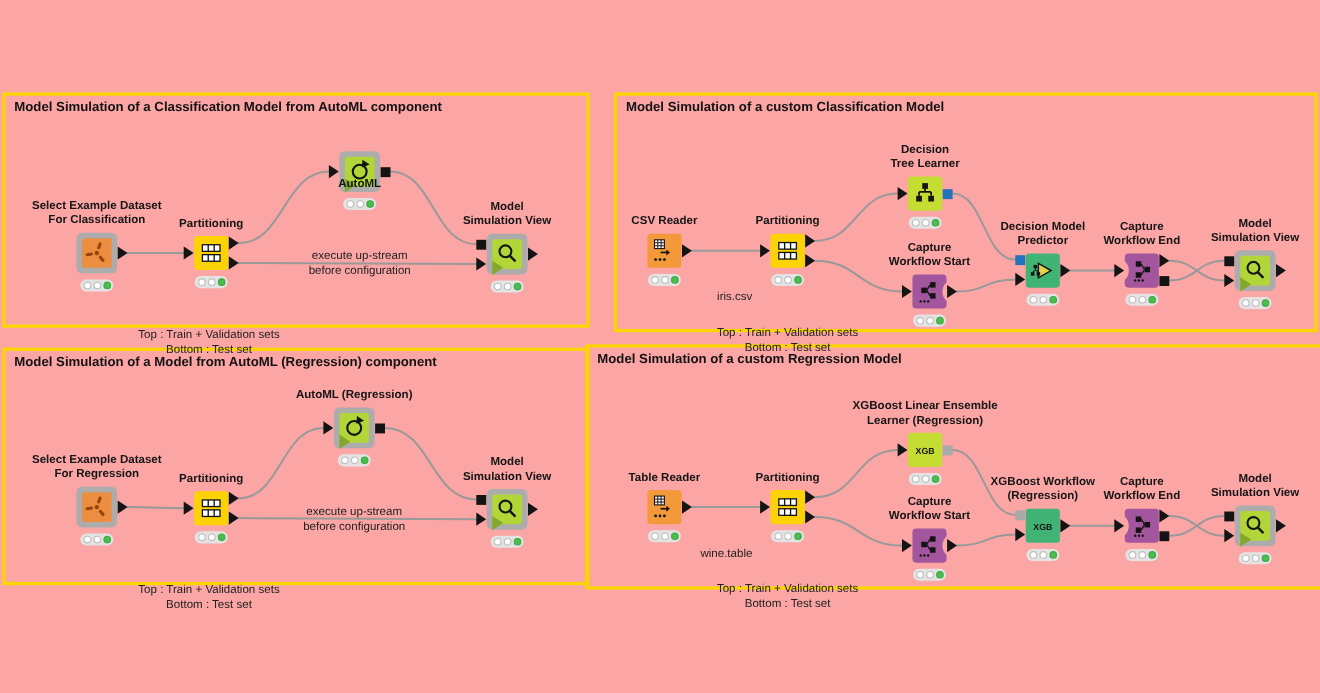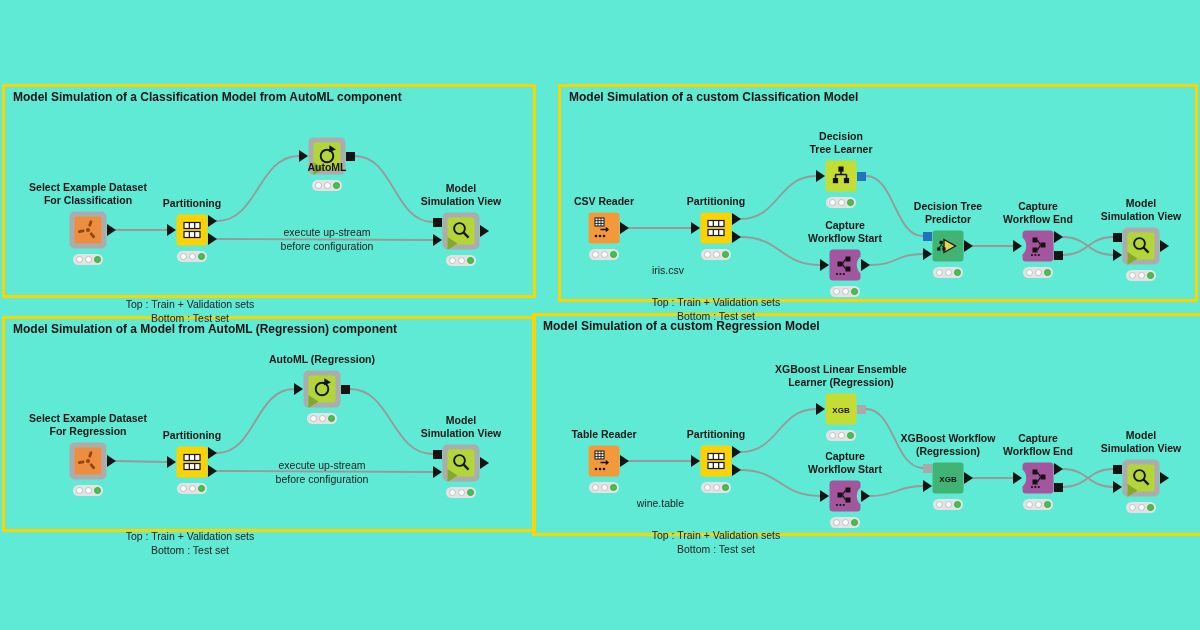--- a/index.html
+++ b/index.html
@@ -1,17 +1,17 @@
 <!DOCTYPE html>
 <html><head>
 <meta charset="utf-8">
 <style>
   html,body{margin:0;padding:0;background:#ffffff;}
   body{width:1200px;height:630px;overflow:hidden;font-family:"Liberation Sans",sans-serif;}
-  #canvas{position:relative;width:1200px;height:630px;background:#5eead4;}
+  #canvas{position:relative;width:1200px;height:630px;background:#fca5a5;}
   #wires{position:absolute;left:0;top:0;z-index:1;}
   .panel{position:absolute;box-sizing:border-box;border:3px solid #FBD500;background:transparent;z-index:0;}
   .panel-title{position:absolute;top:3px;left:8px;margin:0;font-size:12px;font-weight:bold;color:#121212;white-space:nowrap;}
   .node{position:absolute;z-index:2;}
   .node svg{display:block;overflow:visible;}
   .port{position:absolute;z-index:3;}
   .node-label{position:absolute;z-index:2;font-weight:bold;font-size:10.5px;line-height:13px;text-align:center;color:#151515;width:170px;}
   .node-sub{position:absolute;z-index:2;font-size:10.5px;line-height:13px;text-align:right;color:#222222;width:160px;}
   .note{position:absolute;z-index:2;font-size:10.5px;line-height:14px;text-align:center;color:#222222;width:220px;margin-top:32px;}
   .traffic{position:absolute;z-index:2;width:30px;height:11px;border-radius:6px;background:#E3E3E3;display:flex;align-items:center;justify-content:center;gap:2px;}
@@ -251,21 +251,21 @@
         <path d="M9.2 14 v1.6 M6.8 17.4 l2.4 -1.8 M12 17.4 l-2.4 -1.8" stroke="#141414" stroke-width="1" fill="none"></path>
         <rect x="7.6" y="10.8" width="3.2" height="3.2" fill="#141414"></rect>
         <rect x="5.2" y="17.4" width="3.2" height="3.2" fill="#141414"></rect>
         <rect x="10.4" y="17.4" width="3.2" height="3.2" fill="#141414"></rect>
       </svg>
       <div class="port" style="width: 9px; height: 9px; background: rgb(33, 115, 188); top: 1.5px; left: -9px;"></div>
       <div class="port" style="width: 0px; height: 0px; border-top: 6px solid transparent; border-bottom: 6px solid transparent; border-left: 9px solid rgb(20, 20, 20); top: 18px; left: -9px;"></div>
       <div class="port" style="width: 0px; height: 0px; border-top: 6px solid transparent; border-bottom: 6px solid transparent; border-left: 9px solid rgb(20, 20, 20); top: 10px; left: 32px;"></div>
     </div>
     <div class="node-label" style="left: 863px; top: 200px;">
-      <div>Decision Tree</div>
+      <div>Decision Model</div>
       <div>Predictor</div>
     </div>
     <div class="traffic" style="left: 933px; top: 267px; background: rgb(227, 227, 227);">
       <span class="dot w"></span>
       <span class="dot w"></span>
       <span class="dot g"></span>
     </div>
     <div class="node" style="left: 1022px; top: 230px; width: 32px; height: 32px;">
       <svg width="32" height="32" viewBox="0 0 32 32">
         <path d="M4 0.5 H28 Q31.5 0.5 31.5 4 V28 Q31.5 31.5 28 31.5 H4 Q0.5 31.5 0.5 28 V24.5 C5.5 20.5 5.5 11.5 0.5 7.5 V4 Q0.5 0.5 4 0.5 Z" fill="#A3559D"></path>

